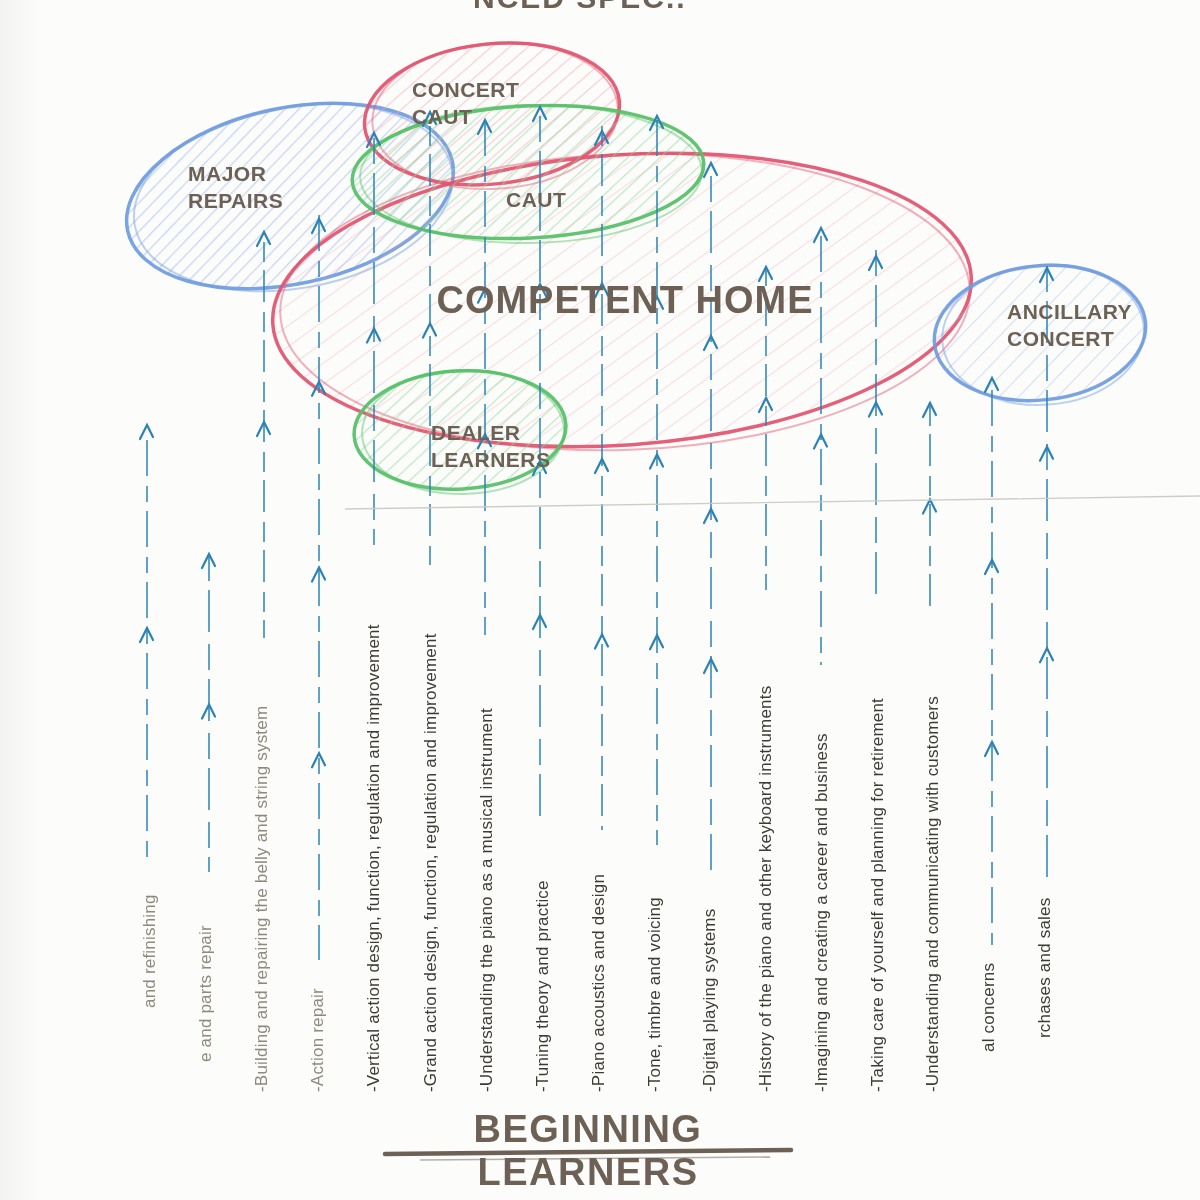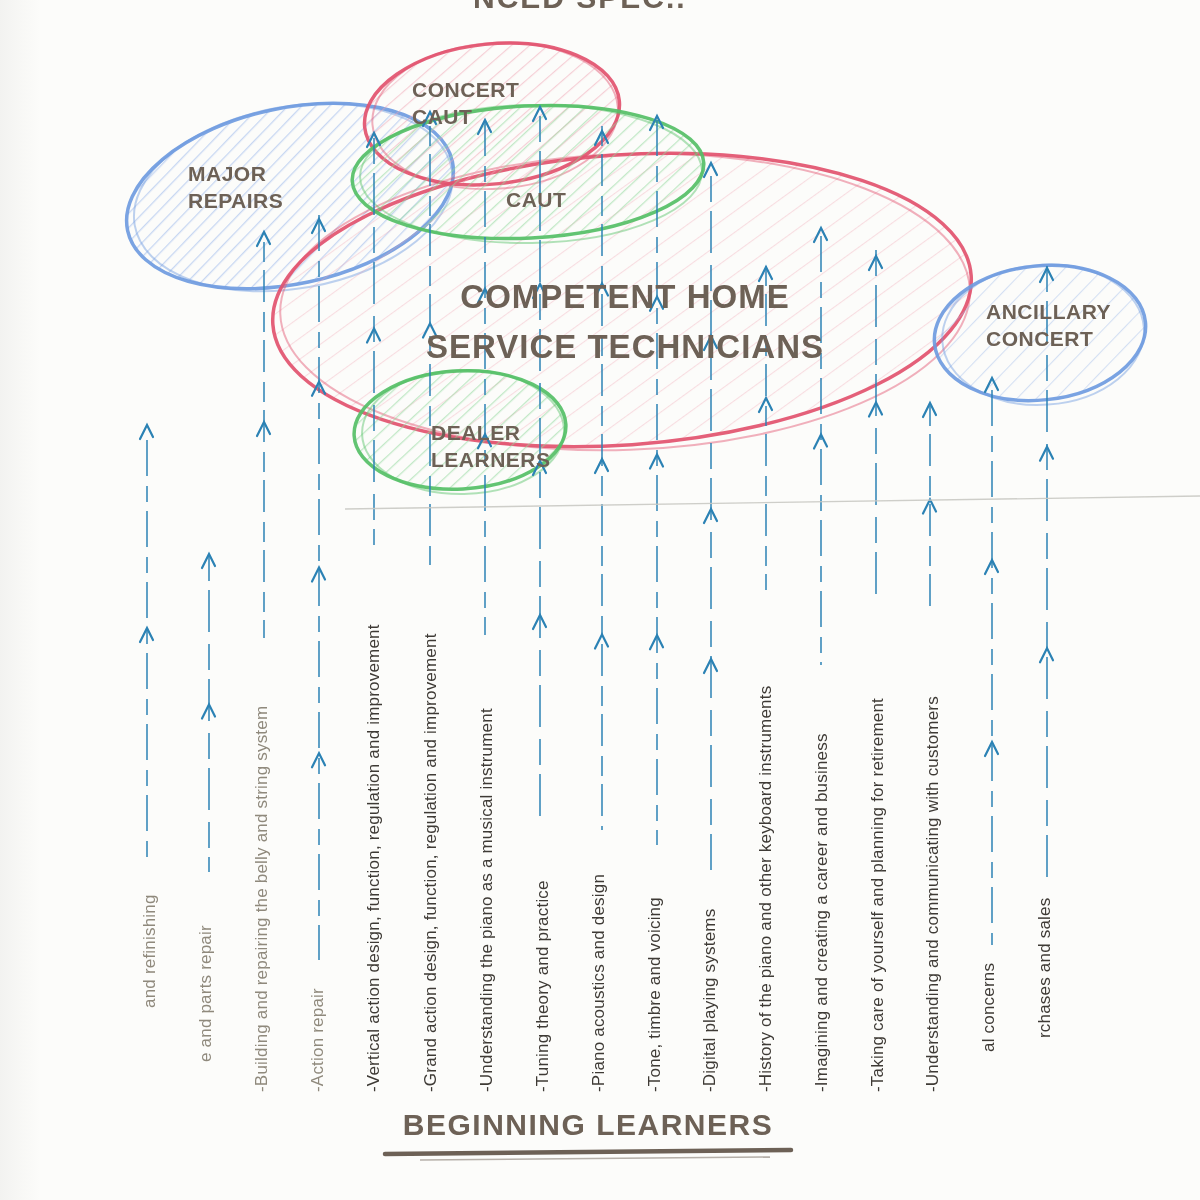--- a/index.html
+++ b/index.html
@@ -21,32 +21,32 @@
     color:var(--label,#6d6156); white-space:nowrap;
   }
   .cluster-label{
     position:absolute; font-weight:bold; font-size:21px; line-height:1.3;
     letter-spacing:.5px; color:var(--label,#6d6156); white-space:nowrap;
   }
   .lbl-major     { left:188px; top:160px; }
   .lbl-concert   { left:412px; top:76px; }
   .lbl-caut      { left:506px; top:186px; }
   .lbl-dealer    { left:431px; top:402px;margin-top:17px; }
-  .lbl-ancillary { left:986px; top:298px; }
+  .lbl-ancillary { left:1007px; top:298px; }
   .lbl-competent {
     left:395px; top:272px; width:460px; text-align:center;
-    font-size:33px; font-weight:600; letter-spacing:1px; line-height:1.5;
+    font-size:38px; font-weight:600; letter-spacing:1px; line-height:1.5;
   }
   .topic{
     position:absolute; transform:rotate(-90deg); transform-origin:0 0;
     white-space:nowrap; font-size:17px; letter-spacing:.2px;
   }
   .bottom-title{
     position:absolute; left:383px; top:1108px; width:410px; text-align:center;
-    font-size:30px; font-weight:bold; letter-spacing:1.5px;
+    font-size:38px; font-weight:bold; letter-spacing:1.5px;
     color:var(--label,#6d6156);
   }
 </style>
 </head>
 <body>
 
 <div class="canvas">
 
   <svg id="diagram" width="1200" height="1200" viewBox="0 0 1200 1200">
     <defs id="svg-defs">
@@ -210,21 +210,20 @@
     <div>CONCERT</div>
     <div>CAUT</div>
   </div>
 
   <div class="cluster-label lbl-caut">
     <div>CAUT</div>
   </div>
 
   <div class="cluster-label lbl-competent">
     <div>COMPETENT HOME</div>
-    <div>SERVICE TECHNICIANS</div>
   </div>
 
   <div class="cluster-label lbl-dealer">
     <div>DEALER</div>
     <div>LEARNERS</div>
   </div>
 
   <div class="cluster-label lbl-ancillary">
     <div>ANCILLARY</div>
     <div>CONCERT</div>

